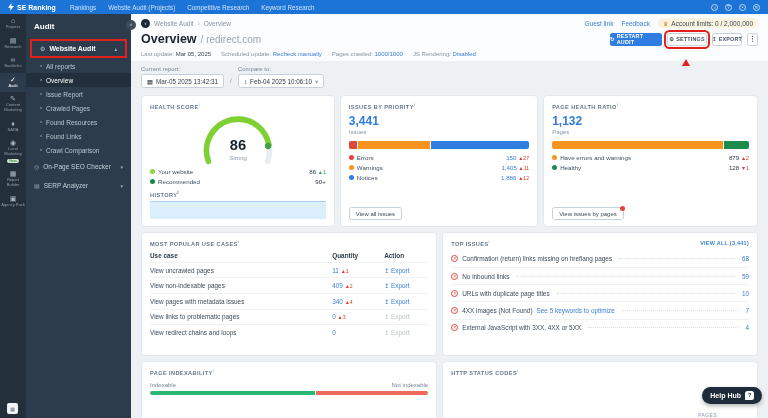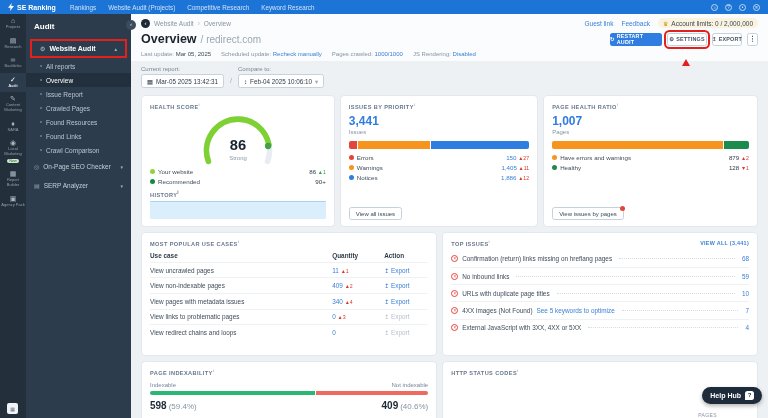--- a/index.html
+++ b/index.html
@@ -340,21 +340,21 @@
               <span class="dot" style="background:#2f7de1"></span>
               <span>Notices</span>
               <span class="lr-val"><span style="color:#3a7fd5">1,886</span> <span class="chg-red">▲12</span></span>
             </div>
           </div>
           <div class="card-btn">View all issues</div>
         </div>
 
         <div class="card c-ratio">
           <div class="ctitle"><span>PAGE HEALTH RATIO</span><sup>i</sup></div>
-          <div class="bignum">1,007</div>
+          <div class="bignum">1,132</div>
           <div class="bigunit">Pages</div>
           <div class="stackbar">
             <div class="seg-orange" style="width: 87.3%;"></div>
             <div class="seg-green" style="width: 12.7%;"></div>
           </div>
           <div style="margin-top:4px">
             <div class="legend-row">
               <span class="dot" style="background:#f7941e"></span>
               <span>Have errors and warnings</span>
               <span class="lr-val"><span>879</span> <span class="chg-red">▲2</span></span>
@@ -452,24 +452,20 @@
         <div class="card c-index">
           <div class="ctitle"><span>PAGE INDEXABILITY</span><sup>i</sup></div>
           <div class="ix-labels">
             <span>Indexable</span>
             <span>Not indexable</span>
           </div>
           <div class="ix-bar">
             <div class="seg-teal" style="width: 59.4%;"></div>
             <div class="seg-salmon" style="width: 40.6%;"></div>
           </div>
-          <div class="ix-vals">
-            <span><span class="ix-num">598</span> <span class="ix-pct">(59.4%)</span></span>
-            <span class="ix-right"><span class="ix-num">409</span> <span class="ix-pct">(40.6%)</span></span>
-          </div>
         </div>
         <div class="card c-http">
           <div class="ctitle"><span>HTTP STATUS CODES</span><sup>i</sup></div>
           <span class="pages-label">PAGES</span>
         </div>
       </div>
     </div>
   </div>
 </div>
 

